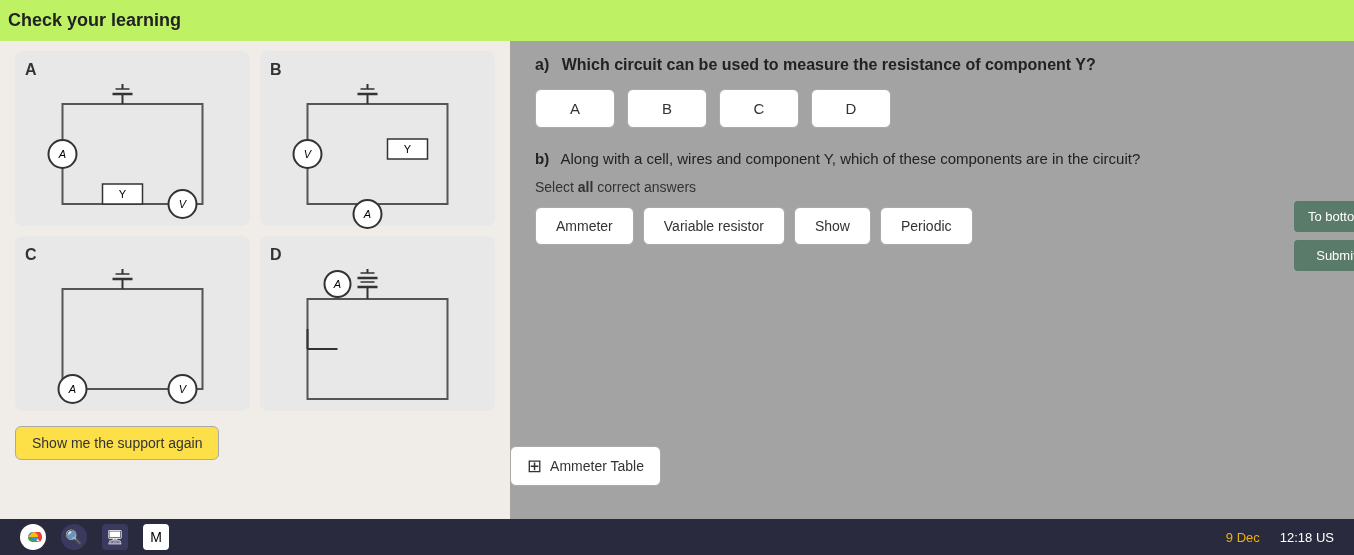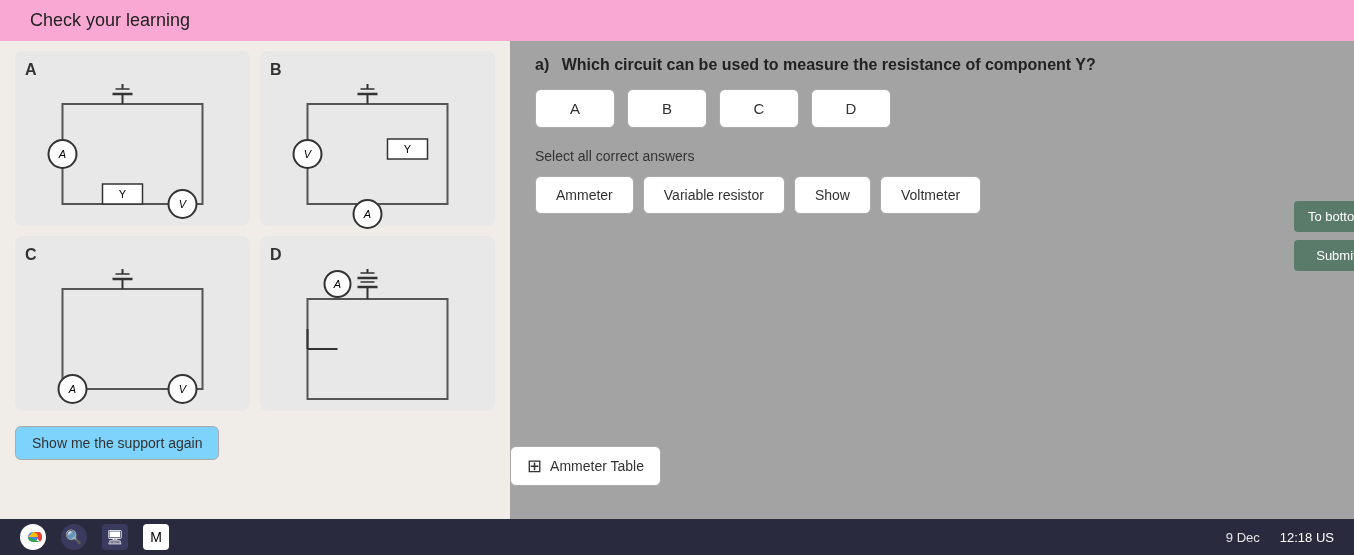--- a/index.html
+++ b/index.html
@@ -40,21 +40,21 @@
       font-size: 16px;
       font-weight: bold;
       color: #333;
       margin-bottom: 5px;
     }
     .circuit-svg {
       width: 100%;
       height: 145px;
     }
     .show-support-btn {
-      background: #7dd3fc;
+      background: #fde047;
       border: 1px solid #aaa;
       border-radius: 6px;
       padding: 8px 16px;
       font-size: 14px;
       cursor: pointer;
       color: #333;
       margin-top: 5px;
     }
     .right-panel {
       flex: 1;
@@ -94,21 +94,21 @@
       color: #222;
       margin-bottom: 8px;
       line-height: 1.5;
     }
     .select-all {
       font-size: 14px;
       color: #333;
       margin-bottom: 12px;
     }
     .select-all strong {
-      font-weight: normal;
+      font-weight: bold;
     }
     .component-options {
       display: flex;
       gap: 9px;
       flex-wrap: wrap;
     }
     .component-btn {
       background: white;
       border: 1.5px solid #aaa;
       border-radius: 6px;
@@ -162,21 +162,21 @@
     
     .component-circle {
       fill: white;
       stroke: #333;
       stroke-width: 2;
     }
   </style>
 </head>
 <body>
 
-<div style="background:#f9a8d4; padding:10px 30px; font-weight:normal; font-size:18px; color:#222;">
+<div style="background:#bef264; padding:10px 8px; font-weight:bold; font-size:18px; color:#222;">
   <span>Check your learning</span>
 </div>
 
 <div class="main-content">
 
   <div class="left-panel">
     <div class="circuits-grid">
 
       <div class="circuit-box">
         <div class="circuit-label">A</div>
@@ -278,28 +278,32 @@
       </div>
       <div class="answer-options">
         <button class="answer-btn">A</button>
         <button class="answer-btn">B</button>
         <button class="answer-btn">C</button>
         <button class="answer-btn">D</button>
       </div>
     </div>
 
     <div class="question-b">
+      <div class="question-b-text">
+        <span style="font-weight:bold; margin-right:8px;">b)</span>
+        <span>Along with a cell, wires and component Y, which of these components are in the circuit?</span>
+      </div>
       <div class="select-all">
         Select <strong>all</strong> correct answers
       </div>
       <div class="component-options">
         <button class="component-btn">Ammeter</button>
         <button class="component-btn">Variable resistor</button>
         <button class="component-btn">Show</button>
-        <button class="component-btn">Voltmeter</button>
+        <button class="component-btn">Periodic</button>
       </div>
     </div>
 
     <div style="position:absolute; bottom:50px; left:0; display:flex; align-items:center; padding: 0 0 0 0;">
       <button class="periodic-table-btn">
         <span style="font-size:18px;">⊞</span>
         <span>Ammeter Table</span>
       </button>
     </div>
 
@@ -318,16 +322,16 @@
         <path d="M9 4 L16 4 A7 7 0 0 1 16 14 Z" fill="#EA4335"></path>
         <path d="M16 14 L9 14 A5 5 0 0 1 4 9 Z" fill="#34A853"></path>
         <path d="M4 9 L9 4 A5 5 0 0 1 14 9 Z" fill="#FBBC05"></path>
       </svg>
     </div>
     <div style="width:26px;height:26px;border-radius:50%;background:#3a3a5e;display:flex;align-items:center;justify-content:center;font-size:14px;color:white;">🔍</div>
     <div style="width:26px;height:26px;border-radius:4px;background:#3a3a5e;display:flex;align-items:center;justify-content:center;font-size:14px;color:white;">🖥</div>
     <div style="width:26px;height:26px;border-radius:4px;background:white;display:flex;align-items:center;justify-content:center;font-size:14px;">M</div>
   </div>
   <div class="taskbar-right">
-    <span style="color:#e5e5e5;font-size:13px;">9 Dec</span>
+    <span style="color:#eab308;font-size:13px;">9 Dec</span>
     <span style="color:white;font-size:13px;">12:18 US</span>
   </div>
 </div>
 
 </body></html>

